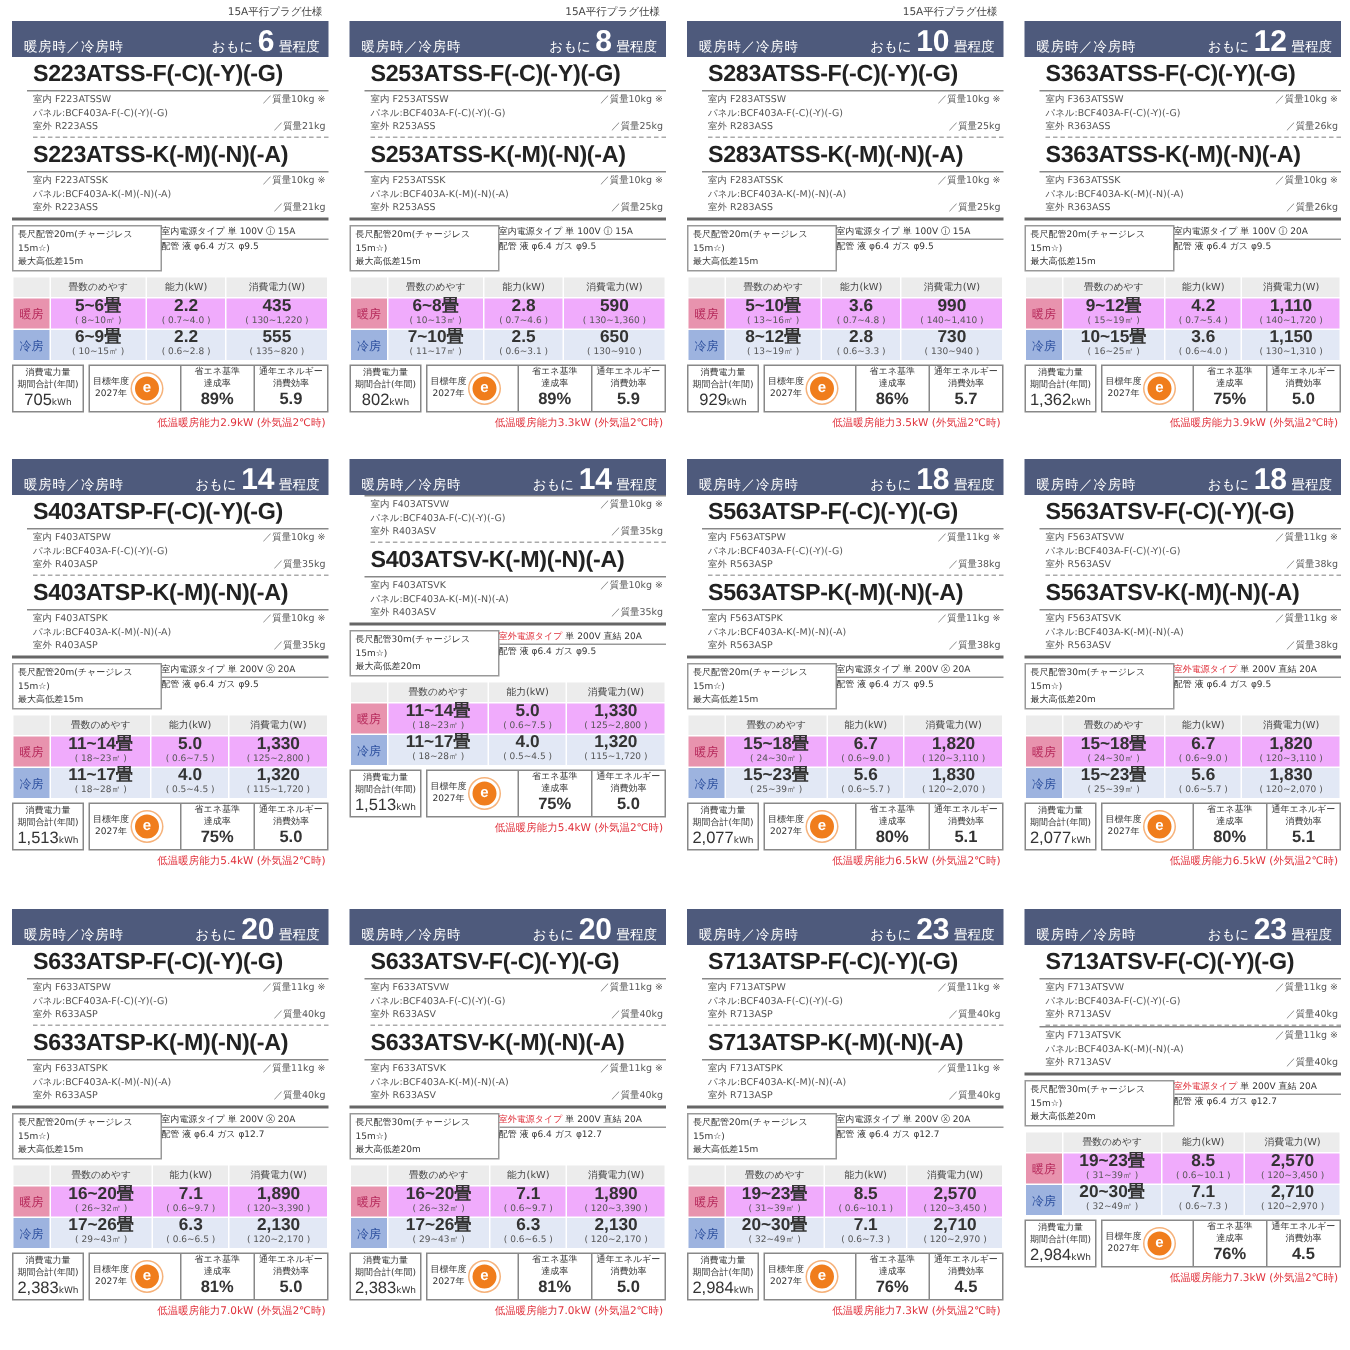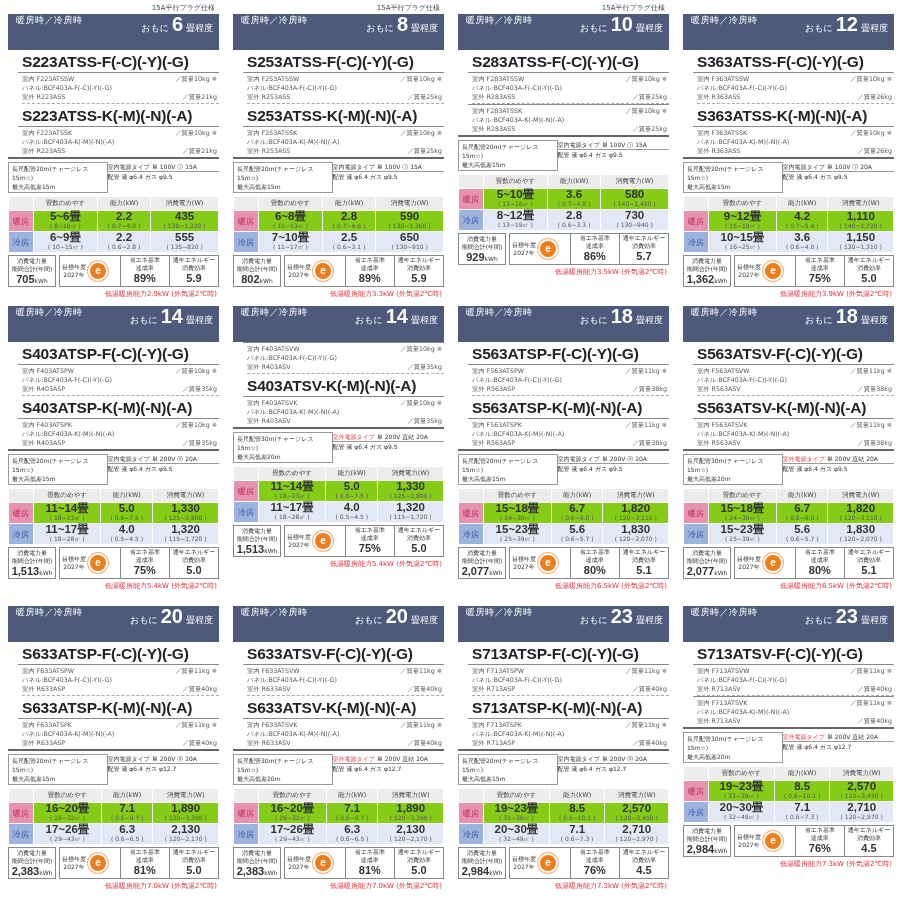--- a/index.html
+++ b/index.html
@@ -1,49 +1,49 @@
 <!DOCTYPE html>
 <html><head>
 <meta charset="utf-8">
 <style>
   html,body{margin:0;padding:0;background:#fff;}
   body{width:900px;height:900px;overflow:hidden;font-family:"DejaVu Sans","Liberation Sans",sans-serif;color:#333;}
   .grid{display:grid;grid-template-columns:repeat(4,225px);grid-template-rows:300px 300px 300px;width:900px;height:900px;border-radius:10px;}
   .card{position:relative;padding:0 6px 0 8px;box-sizing:border-box;}
   .plug-note{height:14px;font-size:7px;text-align:right;color:#444;padding-right:4px;line-height:16px;}
   .card.row2 .plug-note,.card.row3 .plug-note{height:6px;}
-  .hdr{background:#4e5a7c;color:#fff;height:36px;display:flex;align-items:flex-start;justify-content:space-between;padding:0 6px 0 8px;font-size:9px;}
+  .hdr{background:#4e5a7c;color:#fff;height:24px;display:flex;align-items:flex-end;justify-content:space-between;padding:0 6px 0 8px;font-size:9px;}
   .hdr .mode{letter-spacing:.5px;}
   .hdr .size{display:flex;align-items:baseline;gap:3px;}
   .hdr .size .num{font-size:20px;font-weight:bold;font-family:"Liberation Sans",sans-serif;line-height:20px;}
   .model{font-family:"Liberation Sans",sans-serif;font-weight:bold;font-size:15.5px;color:#222;padding-left:14px;line-height:20px;margin-top:2px;letter-spacing:-.2px;}
   .model-sep{border-top:1px solid #888;margin:0 0 1px 10px;}
   .units{font-size:6.3px;color:#555;padding-left:14px;line-height:9px;}
   .units .ln{display:flex;justify-content:space-between;padding-right:2px;}
   .units .dash{border-bottom:1px dashed #aaa;margin:2px 0 0 0;}
   .spec-sep{border-top:2px solid #666;margin:2px 0 3px 0;}
   .spec{display:flex;justify-content:space-between;font-size:6px;line-height:9px;}
   .spec .left{border:1px solid #999;padding:1px 3px;width:92px;}
   .spec .right{width:112px;}
   .spec .right .r1{border-bottom:1px solid #999;}
   .spec .red{color:#e0303a;}
   table.perf{width:100%;border-collapse:separate;border-spacing:1px;margin-top:3px;font-size:6.5px;}
   table.perf th{background:#ececec;font-weight:normal;color:#444;height:11px;}
   table.perf td{text-align:center;line-height:9px;}
   table.perf .lbl{width:22px;font-size:8px;}
-  table.perf tr.heat td{background:#84cc16;}
+  table.perf tr.heat td{background:#f0abfc;}
   table.perf tr.heat td.lbl{background:#e893ae;color:#b5285a;}
   table.perf tr.cool td{background:#e2e8f5;}
   table.perf tr.cool td.lbl{background:#9db3df;color:#2c4f9e;}
   .big{font-family:"Liberation Sans",sans-serif;font-weight:bold;font-size:11.5px;color:#333;}
   .sm{font-size:6px;color:#555;}
   .eff{display:flex;gap:3px;margin-top:2px;font-size:6px;line-height:8px;}
   .eff .box{border:1px solid #888;text-align:center;}
   .eff .kwh{width:46px;padding-top:1px;}
-  .eff .kwh .v{font-family:"Liberation Sans",sans-serif;font-weight:bold;font-size:11px;line-height:13px;}
+  .eff .kwh .v{font-family:"Liberation Sans",sans-serif;font-weight:normal;font-size:11px;line-height:13px;}
   .eff .kwh .u{font-size:6px;}
   .eff .grp{display:flex;border:1px solid #888;flex:1;}
   .eff .grp>div{flex:1;text-align:center;border-left:1px solid #888;}
   .eff .grp>div:first-child{border-left:none;display:flex;align-items:center;gap:2px;padding-left:2px;flex:1.2;}
   .eff .grp .v{font-family:"Liberation Sans",sans-serif;font-weight:bold;font-size:11px;line-height:13px;}
   .emark{width:16px;height:16px;border-radius:50%;background:#f07d1c;border:2px solid #fff;box-shadow:0 0 0 1px #f6b27a;display:flex;align-items:center;justify-content:center;color:#fff;font-weight:bold;font-size:10px;font-family:"Liberation Sans",sans-serif;}
   .low{color:#e0303a;font-size:7px;text-align:right;margin-top:2px;padding-right:2px;}
 </style>
 </head>
 <body>
@@ -302,20 +302,21 @@
         </div>
       <div class="ln">
           <span><span>パネル:</span><span>BCF403A-F(-C)(-Y)(-G)</span></span>
         </div>
       <div class="ln">
           <span><span>室外</span> <span>R283ASS</span></span>
           <span>／質量25kg</span>
         </div>
       <div class="dash"></div>
     </div>
+    <div class="model">S283ATSS-K(-M)(-N)(-A)</div>
     <div class="model-sep"></div>
     <div class="units">
       <div class="ln">
           <span><span>室内</span> <span>F283ATSSK</span></span>
           <span>／質量10kg ※</span>
         </div>
       <div class="ln">
           <span><span>パネル:</span><span>BCF403A-K(-M)(-N)(-A)</span></span>
         </div>
       <div class="ln">
@@ -346,21 +347,21 @@
         <td class="lbl">暖房</td>
         <td>
               <div class="big">5~10畳</div>
               <div class="sm">( 13~16㎡ )</div>
             </td>
         <td>
               <div class="big">3.6</div>
               <div class="sm">( 0.7~4.8 )</div>
             </td>
         <td>
-              <div class="big">580</div>
+              <div class="big">990</div>
               <div class="sm">( 140~1,410 )</div>
             </td>
       </tr>
       <tr class="cool">
         <td class="lbl">冷房</td>
         <td>
               <div class="big">8~12畳</div>
               <div class="sm">( 13~19㎡ )</div>
             </td>
         <td>

